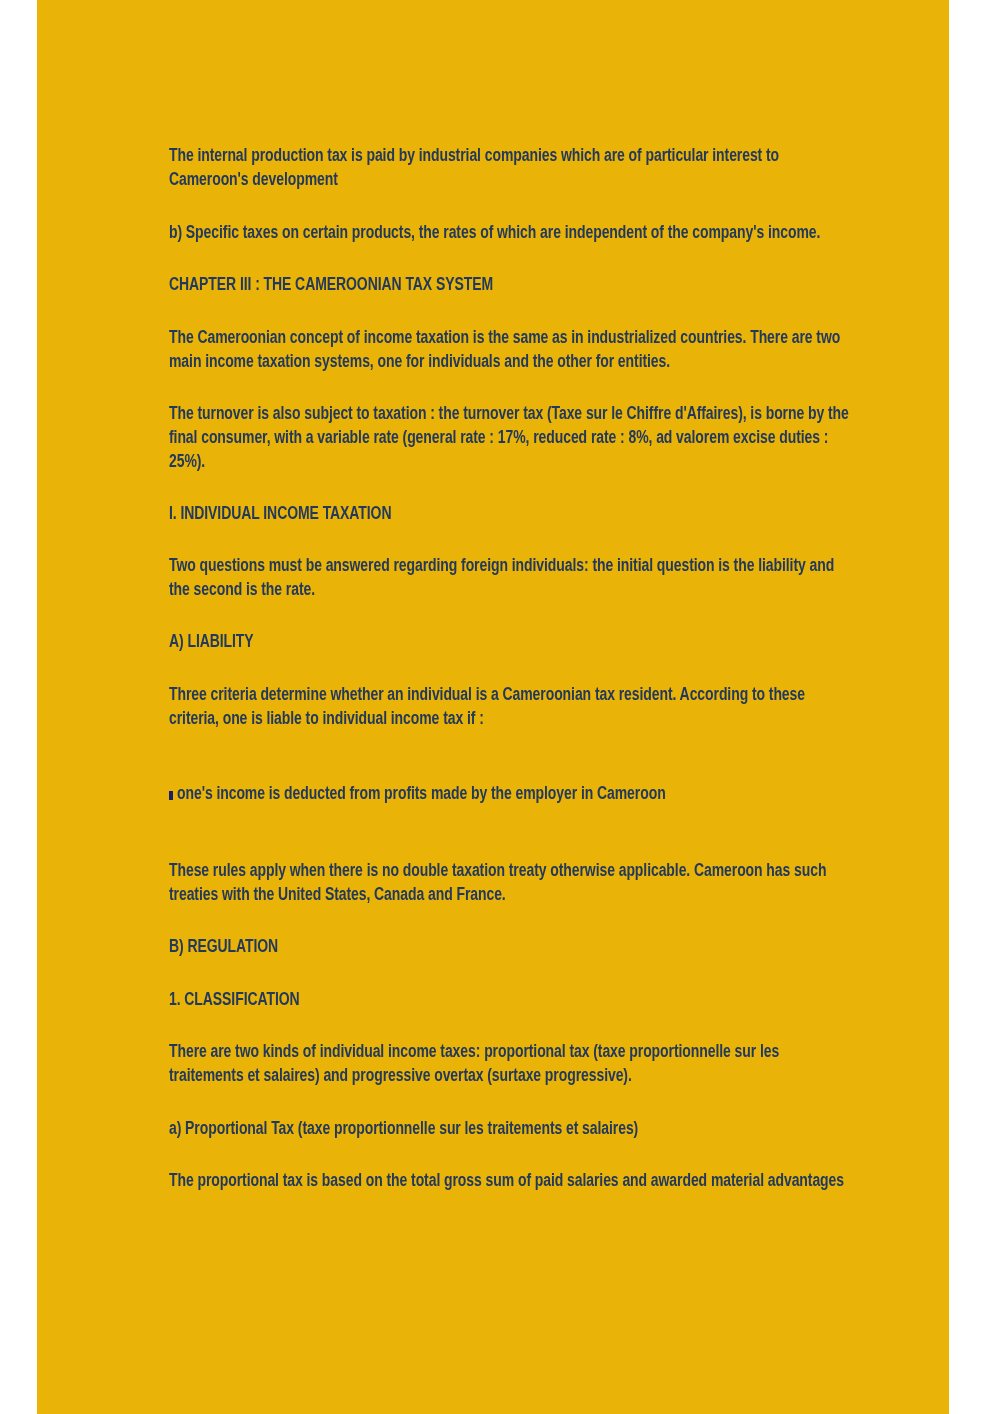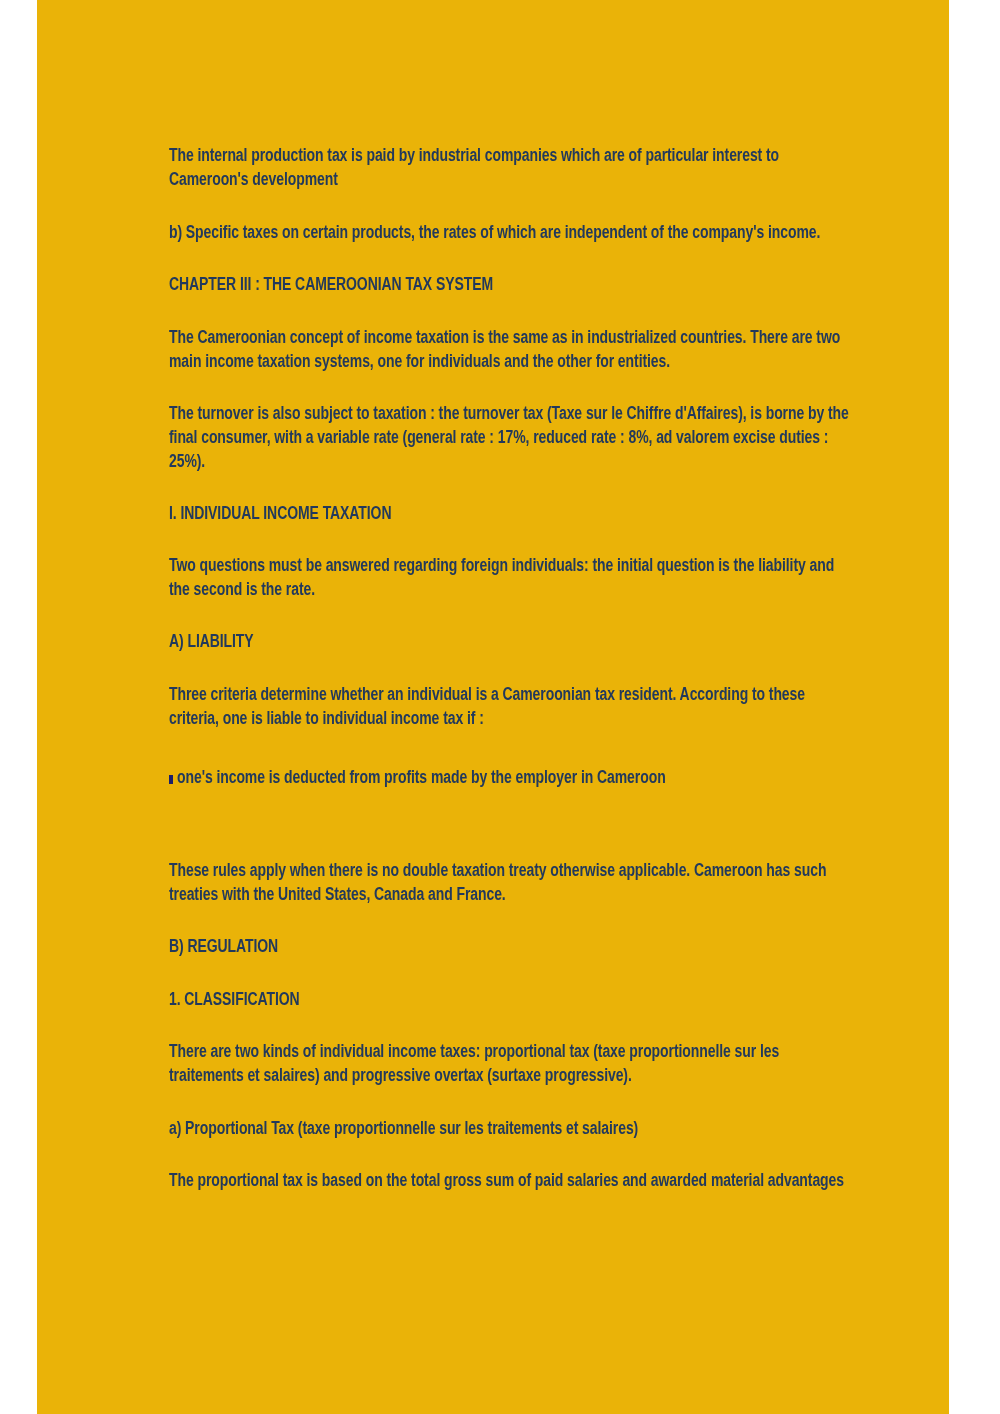--- a/index.html
+++ b/index.html
@@ -85,21 +85,21 @@
   <div class="line" style="top:501px;">I. INDIVIDUAL INCOME TAXATION</div>
 
   <div class="line" style="top:553px;">Two questions must be answered regarding foreign individuals: the initial question is the liability and</div>
   <div class="line" style="top:577px;">the second is the rate.</div>
 
   <div class="line" style="top:629px;">A) LIABILITY</div>
 
   <div class="line" style="top:682px;">Three criteria determine whether an individual is a Cameroonian tax resident. According to these</div>
   <div class="line" style="top:706px;">criteria, one is liable to individual income tax if :</div>
 
-  <div class="bullet-line" style="top:765px;">
+  <div class="bullet-line" style="top:781px;">
     <span class="bullet"></span>
     <span class="bullet-text">one's income is deducted from profits made by the employer in Cameroon</span>
   </div>
 
   <div class="line" style="top:858px;">These rules apply when there is no double taxation treaty otherwise applicable. Cameroon has such</div>
   <div class="line" style="top:882px;">treaties with the United States, Canada and France.</div>
 
   <div class="line" style="top:934px;">B) REGULATION</div>
 
   <div class="line" style="top:987px;">1. CLASSIFICATION</div>

